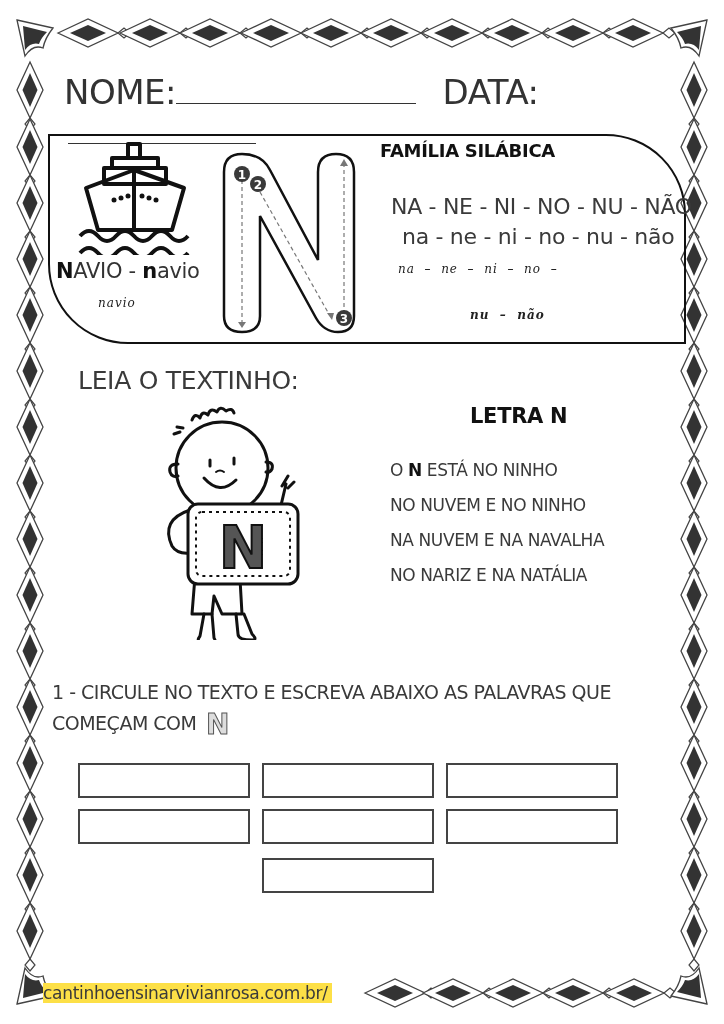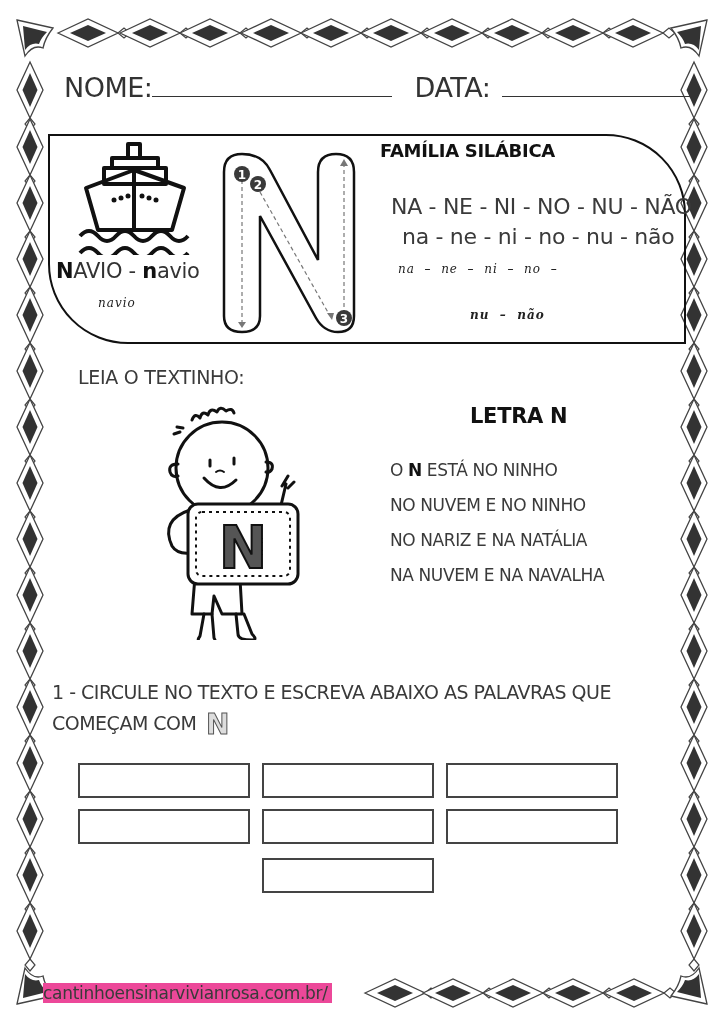--- a/index.html
+++ b/index.html
@@ -1,20 +1,20 @@
 <!DOCTYPE html>
 <html><head>
 <meta charset="utf-8">
 <style>
   html, body { margin:0; padding:0; background:#ffffff; }
   body { width:724px; height:1024px; position:relative; overflow:hidden; font-family:"DejaVu Sans", sans-serif; color:#333; }
   .abs { position:absolute; }
   #border-svg { position:absolute; left:0; top:0; }
   .light { font-family:"DejaVu Sans", sans-serif; font-weight:normal; color:#3a3a3a; }
-  .header-line { font-size:27px; letter-spacing:-0.5px; color:#333; }
+  .header-line { font-size:34px; letter-spacing:-0.5px; color:#333; }
   .fill-line { display:inline-block; border-bottom:1.5px solid #333; height:22px; vertical-align:baseline; }
   #card { left:48px; top:134px; width:638px; height:210px; border:2.5px solid #111; border-radius:0 80px 0 80px; box-sizing:border-box; }
   .sy-title { font-weight:bold; font-size:18px; color:#111; letter-spacing:-0.3px; }
   .sy-line { font-size:22px; color:#3a3a3a; letter-spacing:-0.3px; }
   .cursive { font-family:"DejaVu Serif", serif; font-style:italic; font-size:12px; color:#222; letter-spacing:1px; }
   .poem-line { font-size:17px; color:#3a3a3a; letter-spacing:-0.4px; }
   .answer-box { border:2px solid #444; box-sizing:border-box; background:#fff; width:172px; height:35px; }
 </style>
 </head>
 <body>
@@ -155,21 +155,21 @@
     <text x="126" y="172.5" text-anchor="middle" font-size="12" font-weight="bold" fill="#fff" font-family="DejaVu Sans, sans-serif">3</text>
   </g>
 </svg>
 
 <div class="abs sy-title" style="left:380px; top:140px;">FAMÍLIA SILÁBICA</div>
 <div class="abs sy-line" style="left:391px; top:194px;">NA - NE - NI - NO - NU - NÃO</div>
 <div class="abs sy-line" style="left:402px; top:224px;">na - ne - ni - no - nu - não</div>
 <div class="abs cursive" style="left:398px; top:262px; white-space:pre;">na  –  ne  –  ni  –  no  –</div>
 <div class="abs cursive" style="left:470px; top:308px; white-space:pre;font-weight:bold;">nu  –  não</div>
 
-<div class="abs light" style="left:78px; top:366px; font-size:19px; letter-spacing:-0.3px;text-align:right;">LEIA O TEXTINHO:</div>
+<div class="abs light" style="left:78px; top:366px; font-size:25px; letter-spacing:-0.3px;text-align:right;">LEIA O TEXTINHO:</div>
 
 <svg class="abs" style="left:150px; top:400px;" width="160" height="240" viewBox="0 0 160 240">
   <g fill="none" stroke="#111" stroke-width="3" stroke-linecap="round" stroke-linejoin="round">
 
     <path d="M42,20 q3,-8 8,-2 q2,-8 8,-3 q2,-8 9,-3 q3,-7 9,-1 q6,-4 8,2"></path>
     <path d="M30,32 l-6,2 M33,28 l-6,-1"></path>
 
     <circle cx="72" cy="68" r="46"></circle>
 
     <path d="M28,64 q-10,0 -8,8 q2,6 8,4"></path>
@@ -194,33 +194,33 @@
   <text x="93" y="168" text-anchor="middle" font-size="58" font-weight="bold" fill="#555" stroke="#111" stroke-width="2" font-family="DejaVu Sans, sans-serif">N</text>
 </svg>
 
 <div class="abs" style="left:442px; top:404px; font-size:21px; font-weight:bold; color:#111; letter-spacing:-0.3px;margin-left:28px;">LETRA N</div>
 
 <div class="abs" style="left:390px; top:460px;">
   <div class="poem-line" style="height:35px;">
     <span>O </span><b style="color:#111;">N</b><span> ESTÁ NO NINHO</span>
   </div>
   <div class="poem-line" style="height:35px;">NO NUVEM E NO NINHO</div>
+  <div class="poem-line" style="height:35px;">NA NUVEM E NA NAVALHA</div>
   <div class="poem-line" style="height:35px;">NO NARIZ E NA NATÁLIA</div>
-  <div class="poem-line" style="height:35px;">NA NUVEM E NA NAVALHA</div>
 </div>
 
 <div class="abs light" style="left:52px; top:677px; font-size:19px; line-height:31px; letter-spacing:-0.5px;">
   <div>1 - CIRCULE NO TEXTO E ESCREVA ABAIXO AS PALAVRAS QUE</div>
   <div>
     <span>COMEÇAM COM</span>
     <span style="display:inline-block; font-weight:bold; font-size:28px; color:#ddd; -webkit-text-stroke:1px #555; vertical-align:-4px; margin-left:4px;">N</span>
   </div>
 </div>
 
 <div class="abs answer-box" style="left:78px; top:763px;"></div>
 <div class="abs answer-box" style="left:262px; top:763px;"></div>
 <div class="abs answer-box" style="left:446px; top:763px;"></div>
 <div class="abs answer-box" style="left:78px; top:809px;"></div>
 <div class="abs answer-box" style="left:262px; top:809px;"></div>
 <div class="abs answer-box" style="left:446px; top:809px;"></div>
 <div class="abs answer-box" style="left:262px; top:858px;"></div>
 
-<div class="abs light" style="left:43px; top:983px; font-size:17px; letter-spacing:-0.3px; background:#ec4899; padding-right:4px;">cantinhoensinarvivianrosa.com.br/</div>
+<div class="abs light" style="left:43px; top:983px; font-size:17px; letter-spacing:-0.3px; background:#fde047; padding-right:4px;">cantinhoensinarvivianrosa.com.br/</div>
 
 </body></html>

